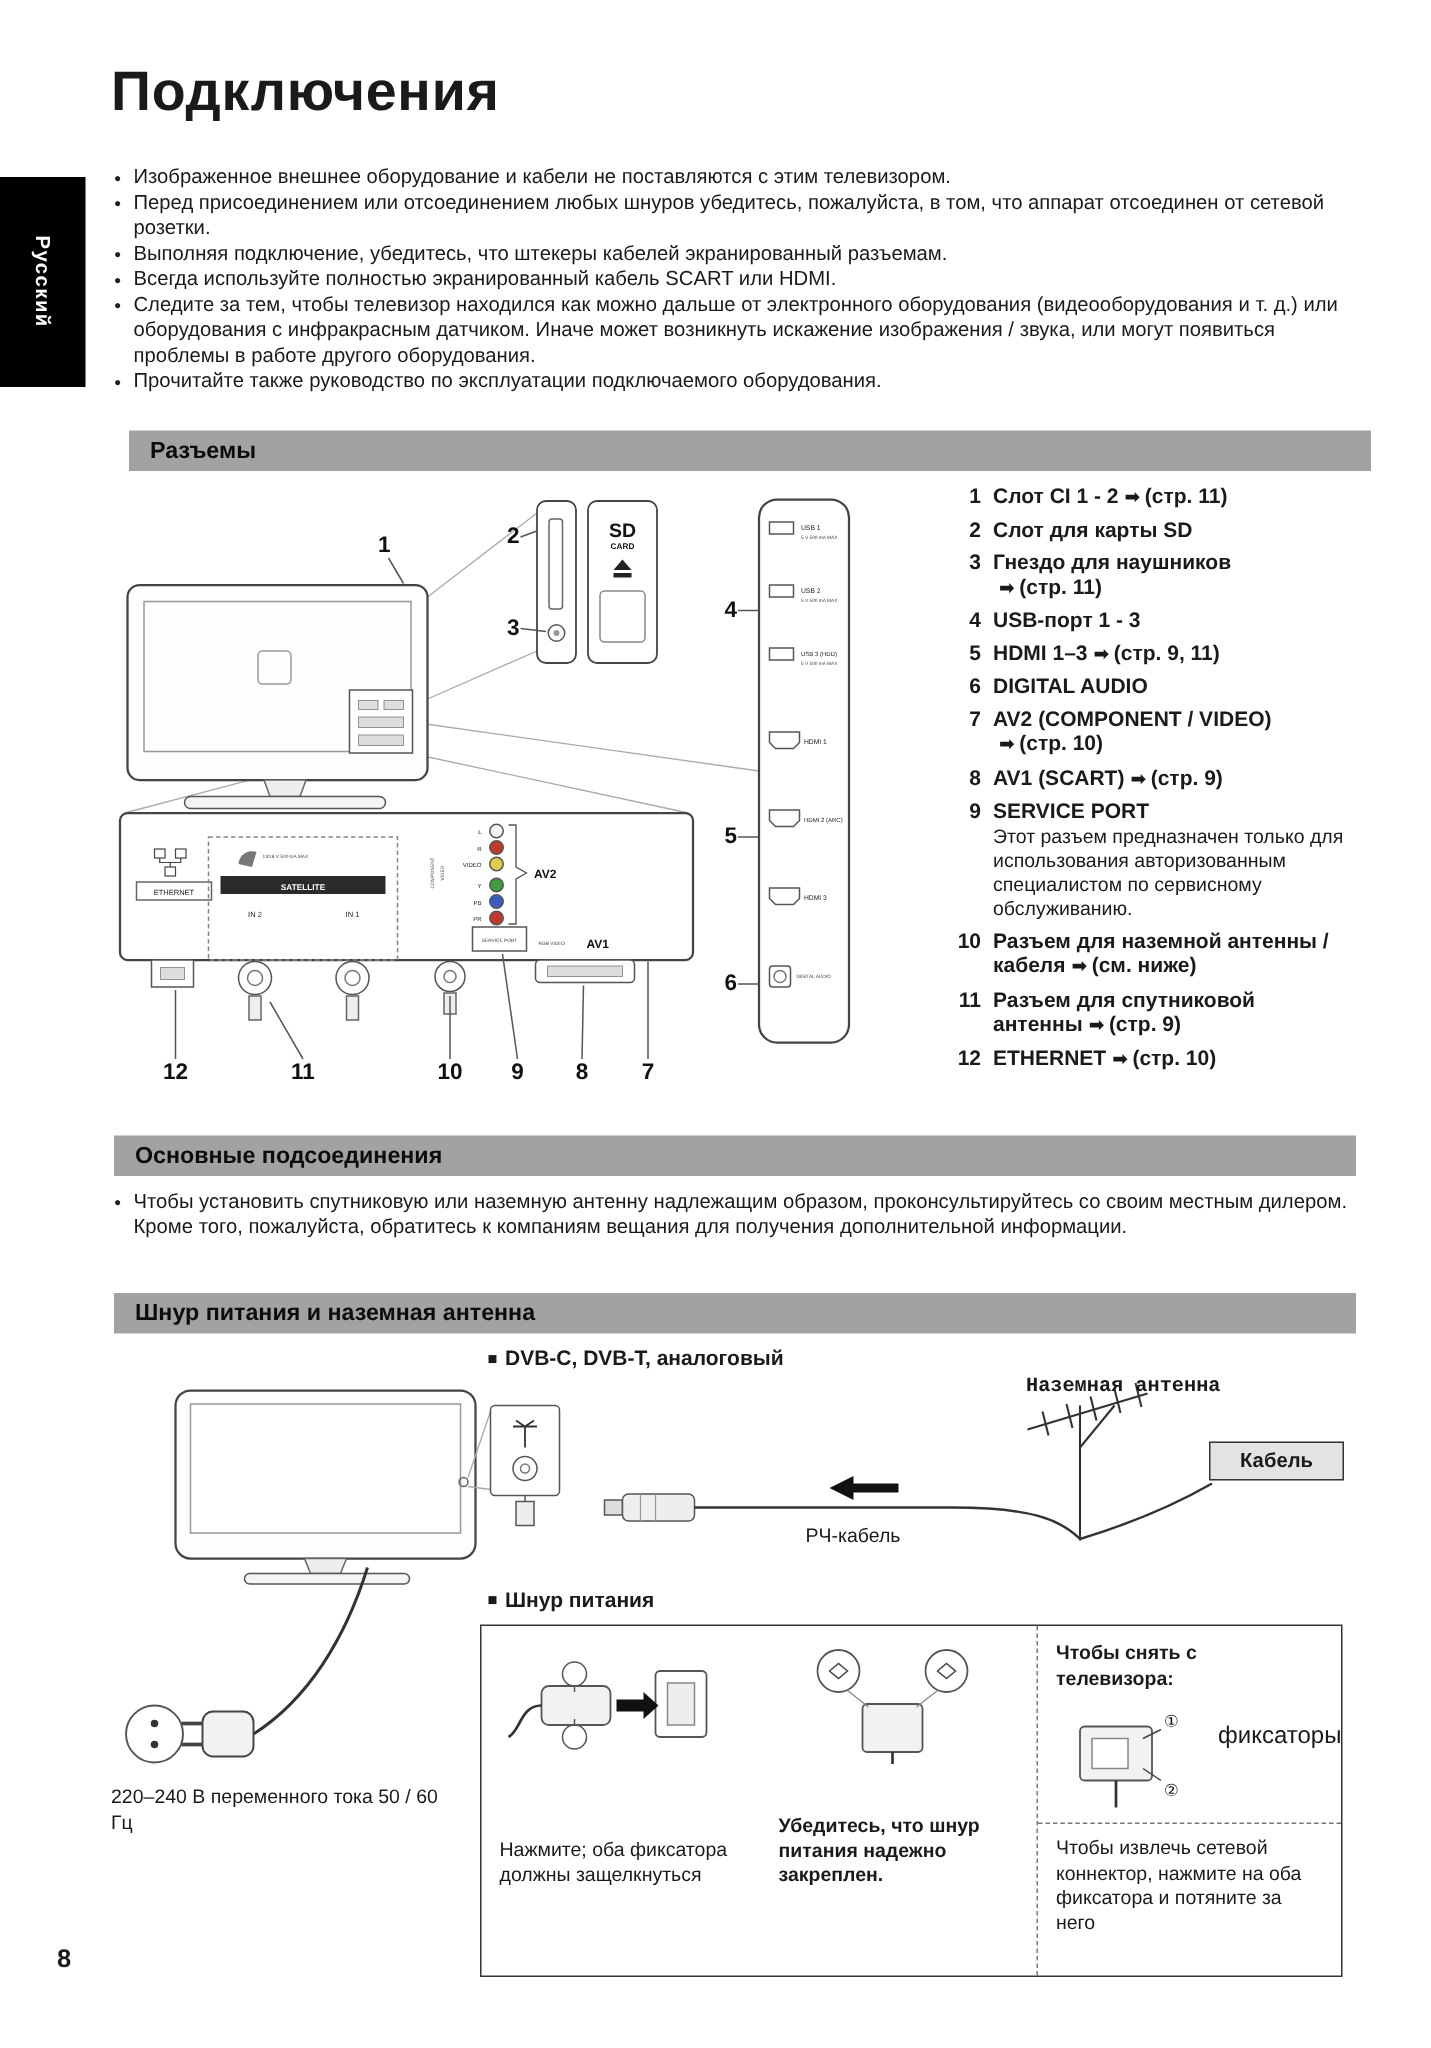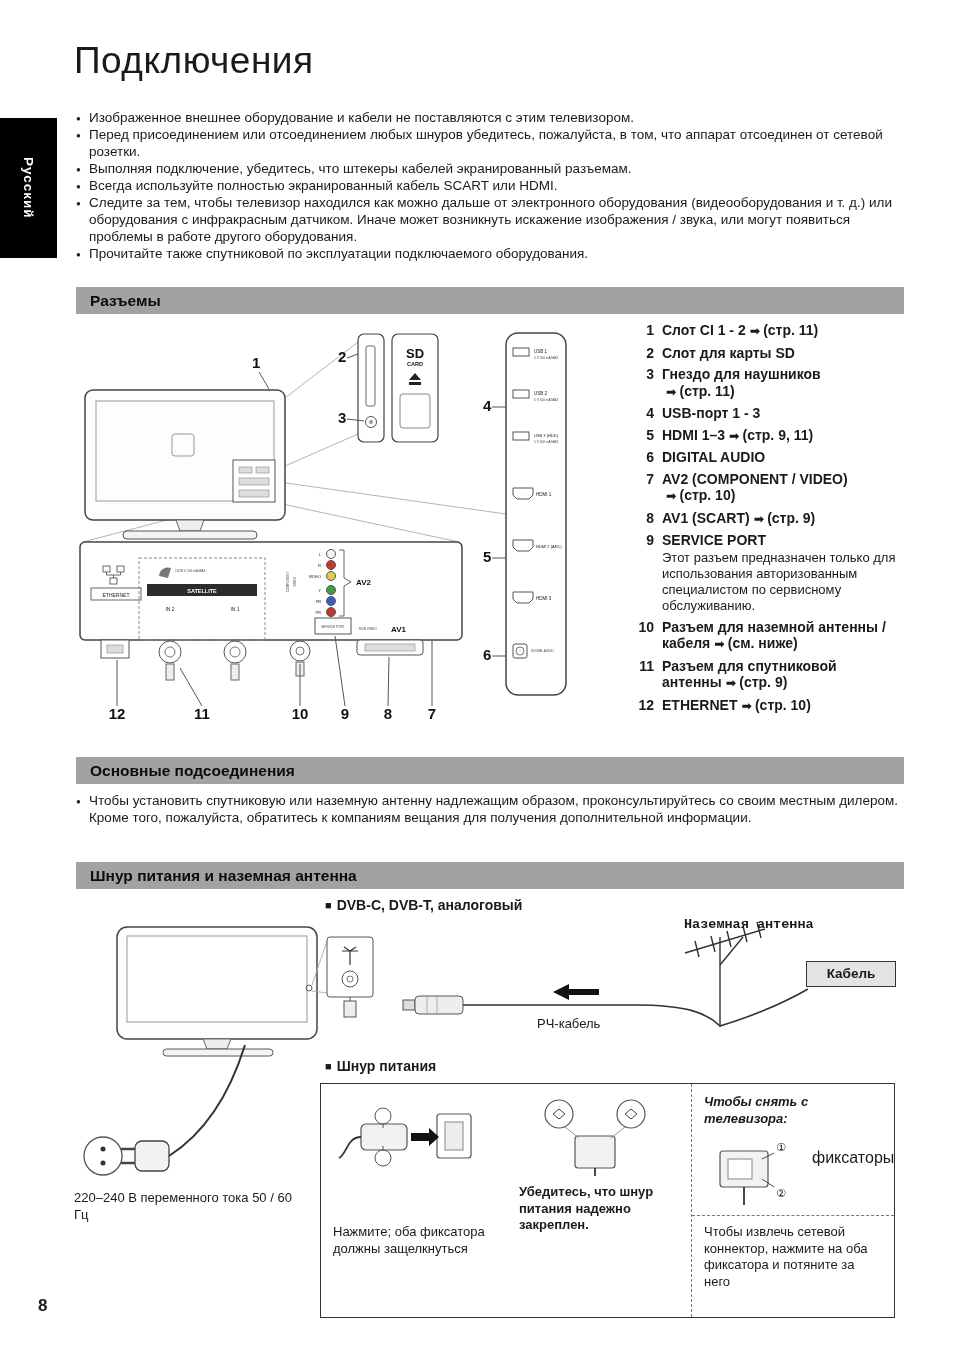--- a/index.html
+++ b/index.html
@@ -6,21 +6,21 @@
   .page{
     position:relative;width:954px;height:1365px;margin:0 auto;background:#ffffff;
     font-family:"Liberation Sans","DejaVu Sans",sans-serif;color:#1a1a1a;overflow:hidden;
   }
   .abs{position:absolute;}
   
   .lang-tab{left:0;top:118px;width:57px;height:140px;background:#000;color:#fff;
     display:flex;align-items:center;justify-content:center;}
   .lang-tab span{writing-mode:vertical-rl;font-weight:bold;font-size:13.5px;letter-spacing:1px;}
   
-  .title{left:74px;top:40px;font-size:37px;font-weight:normal;letter-spacing:.5px;margin:0;}
+  .title{left:74px;top:40px;font-size:37px;font-weight:bold;letter-spacing:.5px;margin:0;}
   
   .intro{left:76px;top:109px;width:828px;}
   .intro ul,.note ul{list-style:none;margin:0;padding:0;}
   .blt-li{position:relative;padding-left:13px;line-height:17px;font-size:13.5px;}
   .blt{position:absolute;left:0;top:1px;font-size:8px;color:#222;}
   
   .secbar{left:76px;width:828px;height:27px;background:#a2a2a2;color:#0c0c0c;
     font-weight:bold;font-size:15.5px;line-height:27px;padding-left:14px;box-sizing:border-box;}
   
   .conn-list{left:628px;top:322px;width:278px;}
@@ -78,25 +78,25 @@
 
   <h1 class="abs title">Подключения</h1>
 
   <div class="abs intro">
     <ul>
       <li class="blt-li"><span class="blt">●</span><span>Изображенное внешнее оборудование и кабели не поставляются с этим телевизором.</span></li>
       <li class="blt-li"><span class="blt">●</span><span>Перед присоединением или отсоединением любых шнуров убедитесь, пожалуйста, в том, что аппарат отсоединен от сетевой розетки.</span></li>
       <li class="blt-li"><span class="blt">●</span><span>Выполняя подключение, убедитесь, что штекеры кабелей экранированный разъемам.</span></li>
       <li class="blt-li"><span class="blt">●</span><span>Всегда используйте полностью экранированный кабель SCART или HDMI.</span></li>
       <li class="blt-li"><span class="blt">●</span><span>Следите за тем, чтобы телевизор находился как можно дальше от электронного оборудования (видеооборудования и т. д.) или оборудования с инфракрасным датчиком. Иначе может возникнуть искажение изображения / звука, или могут появиться проблемы в работе другого оборудования.</span></li>
-      <li class="blt-li"><span class="blt">●</span><span>Прочитайте также спутниковой по эксплуатации подключаемого оборудования.</span></li>
+      <li class="blt-li"><span class="blt">●</span><span>Прочитайте также руководство по эксплуатации подключаемого оборудования.</span></li>
     </ul>
   </div>
 
-  <div class="abs secbar" style="top:287px;">Разъемы</div>
+  <div class="abs secbar" style="top:287px;margin-left:10px;">Разъемы</div>
 
   <svg class="abs" style="left:75px;top:318px;" width="548" height="425" viewBox="0 0 548 425">
 
     <g stroke="#aaa" stroke-width="0.9" fill="none">
       <line x1="210" y1="80" x2="283" y2="24"></line>
       <line x1="210" y1="148" x2="283" y2="116"></line>
       <line x1="204" y1="164" x2="431" y2="196"></line>
       <line x1="160" y1="184" x2="8" y2="224"></line>
       <line x1="198" y1="184" x2="384" y2="224"></line>
     </g>
@@ -398,24 +398,24 @@
       <svg width="152" height="82" viewBox="0 0 152 82">
         <circle cx="40" cy="20" r="14" fill="none" stroke="#555" stroke-width="1.2"></circle>
         <path d="M34,20 l6,-5 l6,5 l-6,5 z" fill="none" stroke="#444"></path>
         <circle cx="112" cy="20" r="14" fill="none" stroke="#555" stroke-width="1.2"></circle>
         <path d="M106,20 l6,-5 l6,5 l-6,5 z" fill="none" stroke="#444"></path>
         <rect x="56" y="42" width="40" height="32" rx="3" fill="#f2f2f2" stroke="#555" stroke-width="1.2"></rect>
         <line x1="76" y1="74" x2="76" y2="82" stroke="#333" stroke-width="1.8"></line>
         <line x1="46" y1="33" x2="60" y2="44" stroke="#888" stroke-width="0.9"></line>
         <line x1="106" y1="33" x2="92" y2="44" stroke="#888" stroke-width="0.9"></line>
       </svg>
-      <div class="pb-text bold" style="margin-top:4px;">Убедитесь, что шнур питания надежно закреплен.</div>
+      <div class="pb-text bold" style="margin-top:28px;">Убедитесь, что шнур питания надежно закреплен.</div>
     </div>
     <div class="pb-col pb-col3">
-      <div class="pb-text bold" style="max-width:150px;font-style:italic;">Чтобы снять с телевизора:</div>
+      <div class="pb-text bold" style="max-width:150px;">Чтобы снять с телевизора:</div>
       <div class="pb3-fig">
         <svg width="105" height="76" viewBox="0 0 105 76">
           <rect x="16" y="20" width="48" height="36" rx="3" fill="#f2f2f2" stroke="#555" stroke-width="1.2"></rect>
           <rect x="24" y="28" width="24" height="20" fill="#fff" stroke="#888"></rect>
           <line x1="40" y1="56" x2="40" y2="74" stroke="#333" stroke-width="1.8"></line>
           <line x1="70" y1="22" x2="58" y2="28" stroke="#444" stroke-width="1"></line>
           <line x1="70" y1="56" x2="58" y2="48" stroke="#444" stroke-width="1"></line>
           <text class="circnum" x="72" y="20">①</text>
           <text class="circnum" x="72" y="66">②</text>
         </svg>

